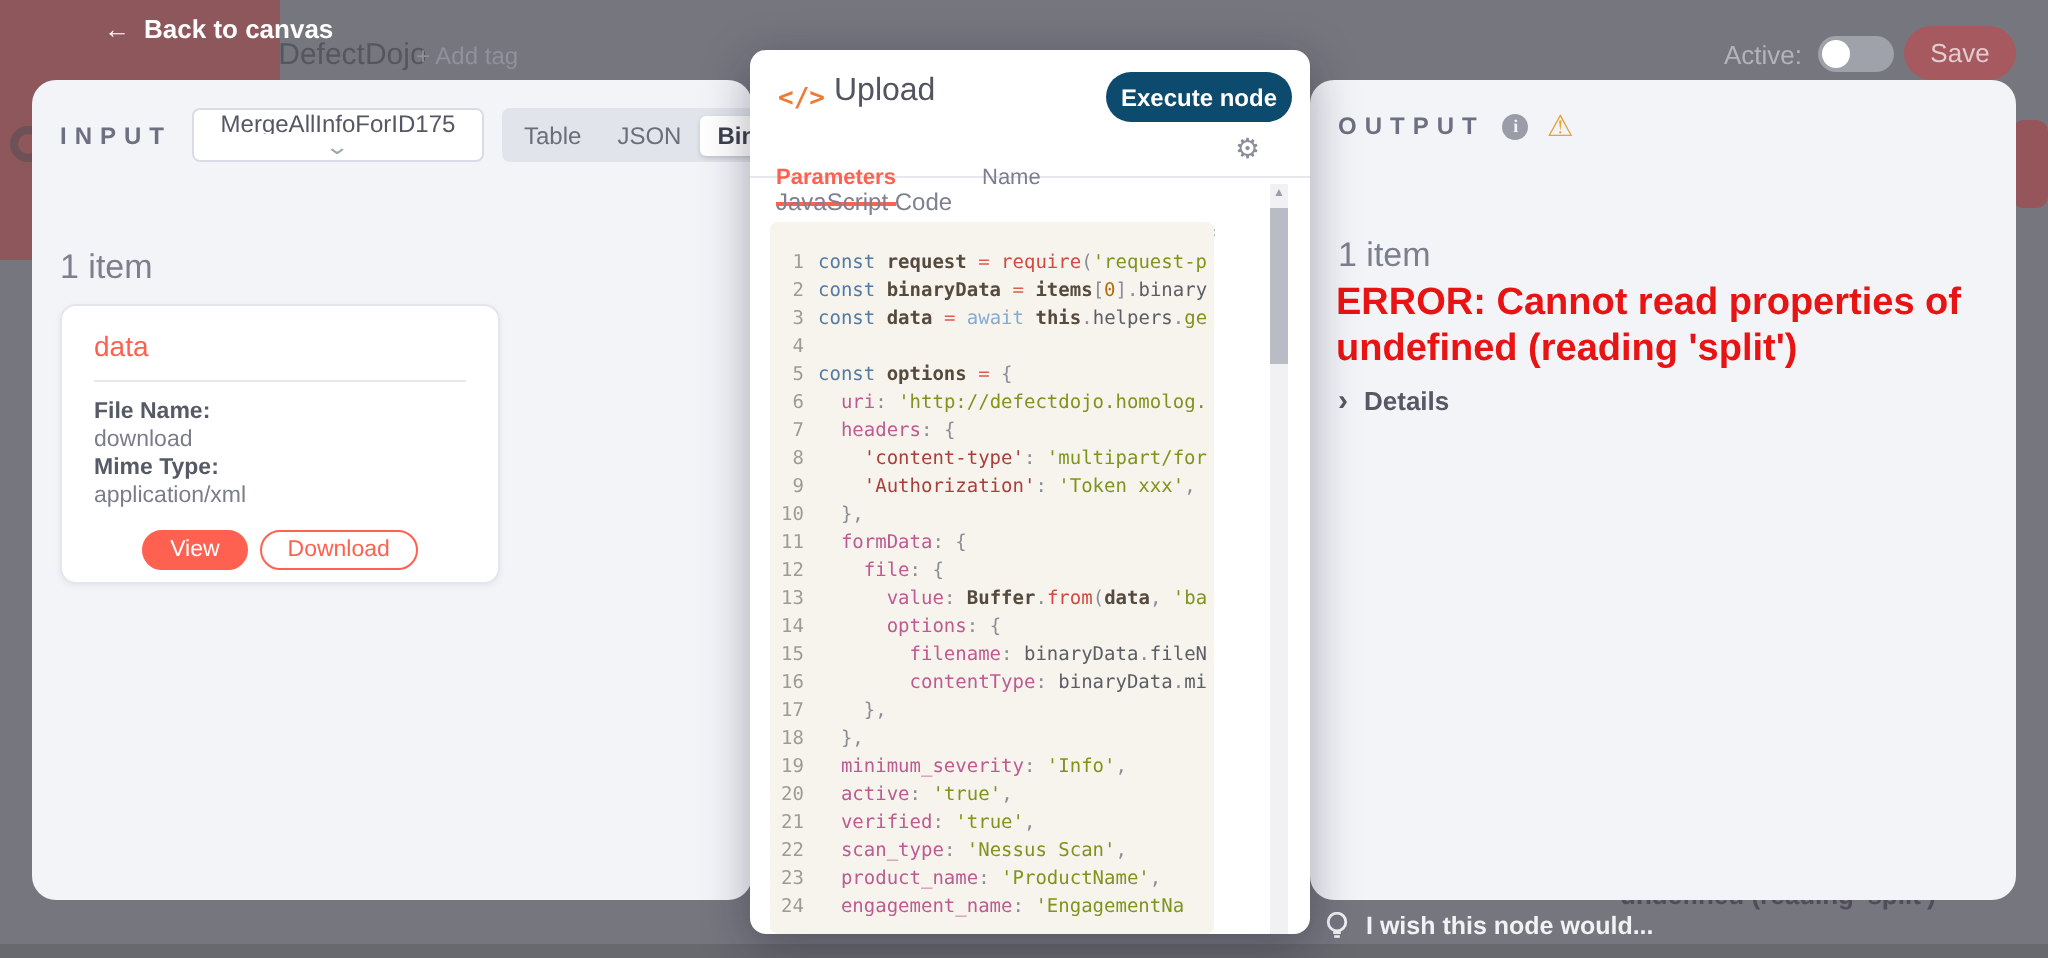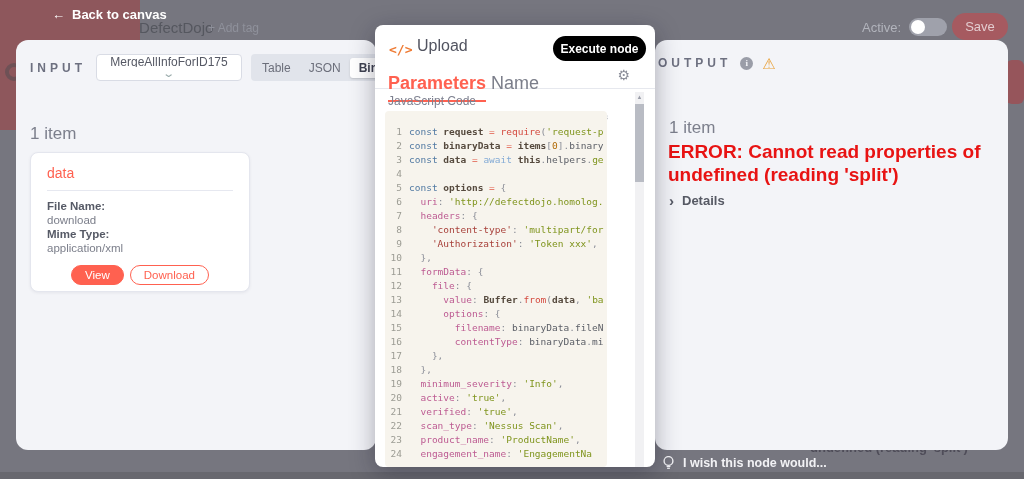--- a/index.html
+++ b/index.html
@@ -45,36 +45,36 @@
   .bin-card { position:absolute; left:14px; top:112px; width:220px; height:140px; background:#fff; border:1px solid #e4e6ee; border-radius:8px; box-shadow:0 1px 3px rgba(60,60,90,.08); padding:12px 16px; }
   .bin-title { color:#ff6150; font-size:14px; }
   .bin-div { height:1px; background:#e6e8f0; margin:9px 0 8px; }
   .bin-field-label { font-size:11.5px; font-weight:bold; color:#565a66; line-height:14px; }
   .bin-field-value { font-size:11.5px; color:#7b7e8a; line-height:14px; }
   .bin-btns { display:flex; gap:6px; justify-content:center; margin-top:10px; }
   .pill-btn { font-size:11.5px; border-radius:11px; padding:3px 13px; cursor:pointer; border:1px solid #ff6150; background:#ff6150; color:#fff; }
   .pill-btn.outline { background:#fff; color:#ff6150; }
 
   
-  .out-head { position:absolute; left:3px; top:16px; display:flex; align-items:center; gap:9px; }
+  .out-head { position:absolute; left:14px; top:16px; display:flex; align-items:center; gap:9px; }
   .info-icon { width:13px; height:13px; border-radius:50%; background:#9a9da8; color:#f3f4f8; font-size:9px; font-weight:bold; text-align:center; line-height:13px; font-family:"Liberation Serif",serif; }
   .warn-icon { color:#e9a23b; font-size:15px; line-height:13px; }
   .out-count { position:absolute; left:14px; top:78px; }
   .err-msg { position:absolute; left:13px; top:100px; width:335px; color:#e81313; font-weight:bold; font-size:19px; line-height:23px; }
   .details-row { position:absolute; left:14px; top:152px; color:#565964; font-size:13px; font-weight:bold; display:flex; gap:8px; align-items:center; cursor:pointer; }
   .details-chev { font-size:15px; color:#565964; }
 
   
   .modal { position:absolute; left:375px; top:25px; width:280px; height:442px; background:#fff; border-radius:8px; box-shadow:0 6px 24px rgba(20,20,40,.35); z-index:3; overflow:hidden; }
   .modal-head { position:absolute; left:0; top:0; width:100%; height:63px; }
   .node-icon { position:absolute; left:14px; top:17px; color:#ee7a33; font-size:13px; font-weight:bold; font-family:"DejaVu Sans Mono",monospace; }
   .modal-title { position:absolute; left:42px; top:12px; font-size:16px; color:#525460; }
-  .exec-btn { position:absolute; left:178px; top:11px; width:93px; height:25px; background:#000000; border:none; border-radius:13px; color:#fff; font-size:12px; font-weight:bold; cursor:pointer; }
+  .exec-btn { position:absolute; left:178px; top:11px; width:93px; height:25px; background:#0c4a6e; border:none; border-radius:13px; color:#fff; font-size:12px; font-weight:bold; cursor:pointer; }
   .tabs { position:absolute; left:0; top:40px; width:100%; height:24px; border-bottom:1px solid #e6e8ee; }
-  .tab { position:absolute; top:8px; font-size:18px; color:#7b7e8a; cursor:pointer; padding-bottom:6px; }
+  .tab { position:absolute; top:18px; font-size:11px; color:#7b7e8a; cursor:pointer; padding-bottom:6px; }
   .tab.t0 { left:13px; }
   .tab.t1 { left:116px; }
   .tab.active { color:#ff6150; font-weight:bold; border-bottom:2px solid #ff6150; }
   .head-gear { position:absolute; right:25px; top:42px; color:#8b8e99; font-size:14px; cursor:pointer; font-family:"DejaVu Sans",sans-serif; }
   .field-label { position:absolute; left:13px; top:69px; font-size:12px; color:#7e8190; }
   .code-box { position:absolute; left:10px; top:86px; width:222px; height:356px; background:#f7f4ed; border-radius:4px; overflow:hidden; }
   .code-gear { position:absolute; left:222px; top:85px; color:#8b8e99; font-size:13px; cursor:pointer; font-family:"DejaVu Sans",sans-serif; }
   .code-line { display:flex; height:14px; line-height:14px; white-space:pre; font-family:"DejaVu Sans Mono",monospace; font-size:9.5px; }
   .code-lines { padding-top:14px; }
   .ln { width:24px; text-align:right; padding-right:7px; color:#9c9c94; flex:none; }

